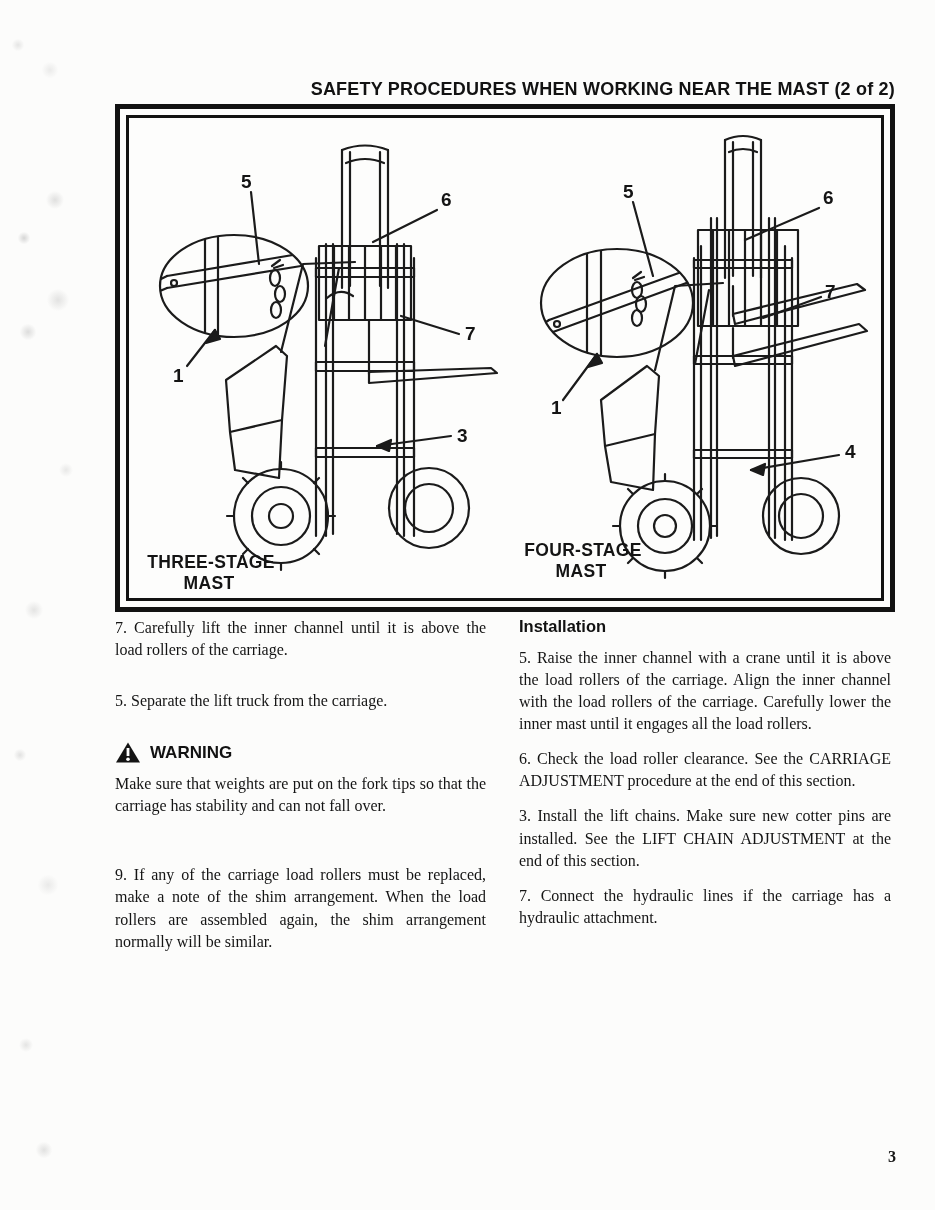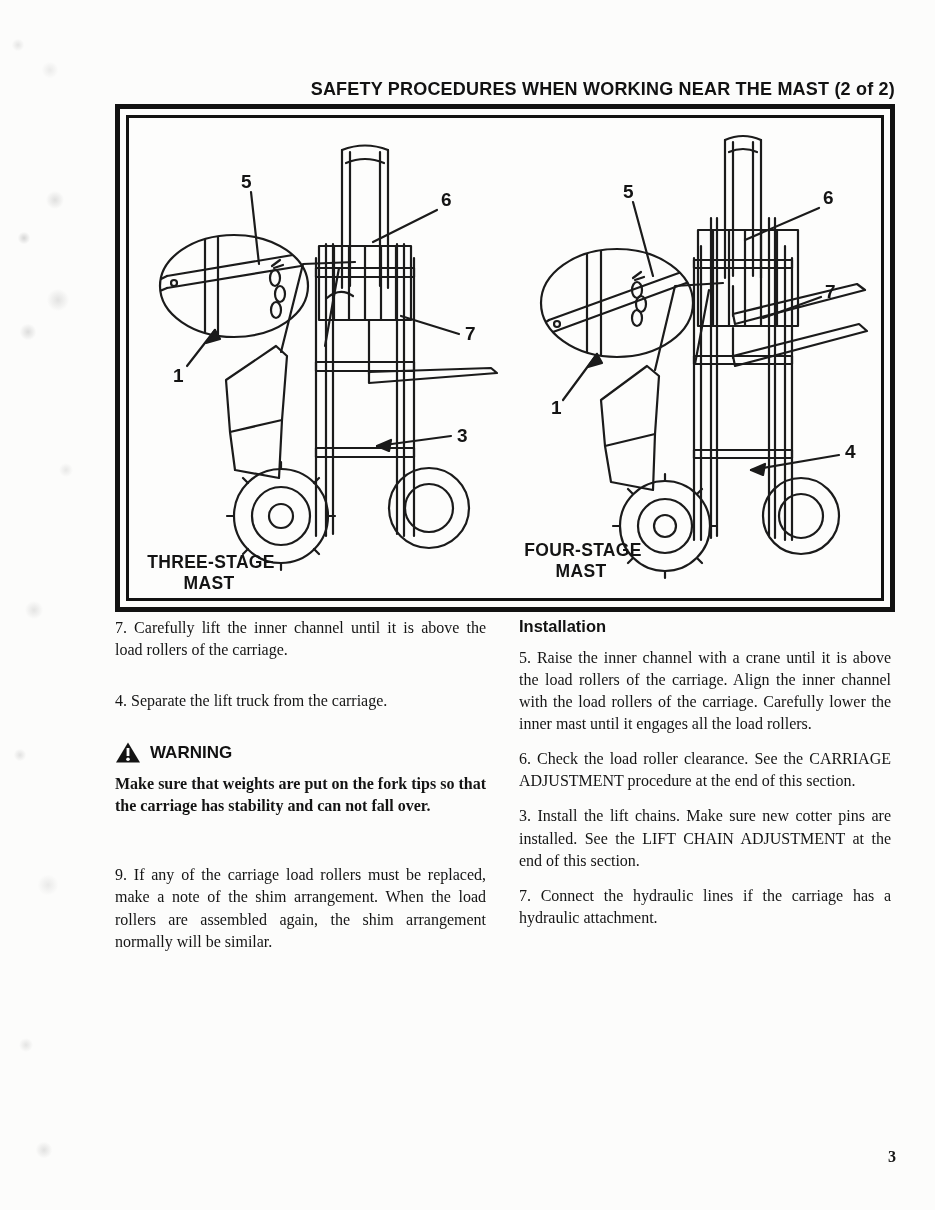--- a/index.html
+++ b/index.html
@@ -46,21 +46,21 @@
   svg text.mast-label{
     font-family:"Liberation Sans",sans-serif;font-weight:bold;font-size:17.5px;
     fill:#141414;text-anchor:middle;letter-spacing:.3px;
   }
   .col{position:absolute;top:617px;width:371px;}
   .col.left{left:115px;}
   .col.right{left:519px;width:372px;}
   .body-text{
     margin:0;font-size:16px;line-height:1.38;text-align:justify;color:#141414;
   }
-  .bold{font-weight:bold;}
+  .bold{font-weight:normal;}
   .step7{margin-bottom:29px;}
   .step8{margin-bottom:29px;}
   .warning-head{
     display:flex;align-items:center;gap:9px;margin:0 0 9px 0;
     font-family:"Liberation Sans",sans-serif;font-weight:bold;font-size:17px;color:#121212;
   }
   .warning-text{margin-bottom:47px;}
   .install-heading{
     margin:0 0 11px 0;font-family:"Liberation Sans",sans-serif;
     font-weight:bold;font-size:16.5px;color:#121212;
@@ -219,21 +219,21 @@
         <text class="callout" x="340" y="340">4</text>
         <text class="mast-label" x="78" y="438">FOUR-STAGE</text>
         <text class="mast-label" x="76" y="459">MAST</text>
       </svg>
 
     </div>
   </div>
 
   <div class="col left">
     <p class="body-text step7">7. Carefully lift the inner channel until it is above the load rollers of the carriage.</p>
-    <p class="body-text step8">4. Separate the lift truck from the carriage.</p>
+    <p class="body-text step8">5. Separate the lift truck from the carriage.</p>
     <div class="warning-head">
       <svg width="26" height="23" viewBox="0 0 26 23">
         <path d="M13,1.5 L25,21.5 L1,21.5 Z" fill="#141414"></path>
         <rect x="11.6" y="7" width="2.8" height="8" fill="#ffffff"></rect>
         <circle cx="13" cy="18.2" r="1.8" fill="#ffffff"></circle>
       </svg>
       <span>WARNING</span>
     </div>
     <p class="body-text bold warning-text">Make sure that weights are put on the fork tips so that the carriage has stability and can not fall over.</p>
     <p class="body-text">9. If any of the carriage load rollers must be replaced, make a note of the shim arrangement. When the load rollers are assembled again, the shim arrangement normally will be similar.</p>

